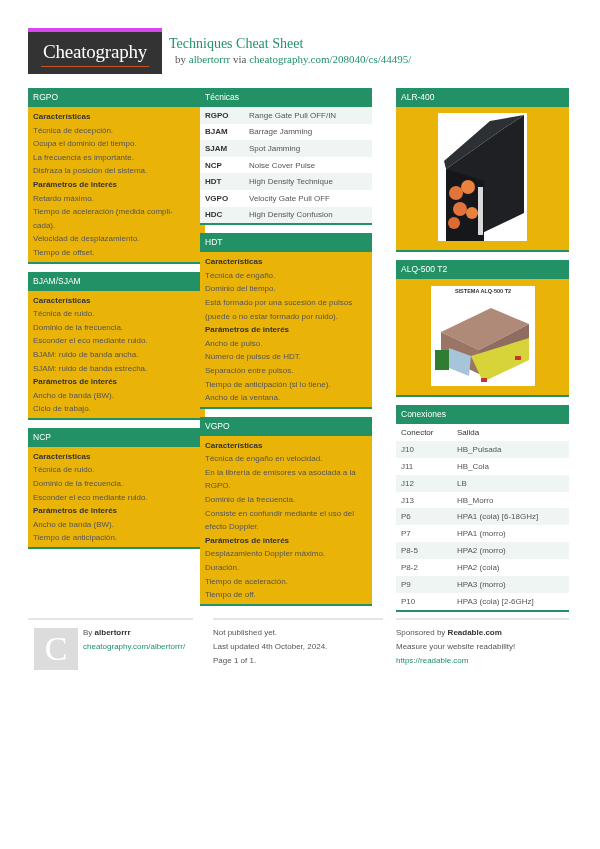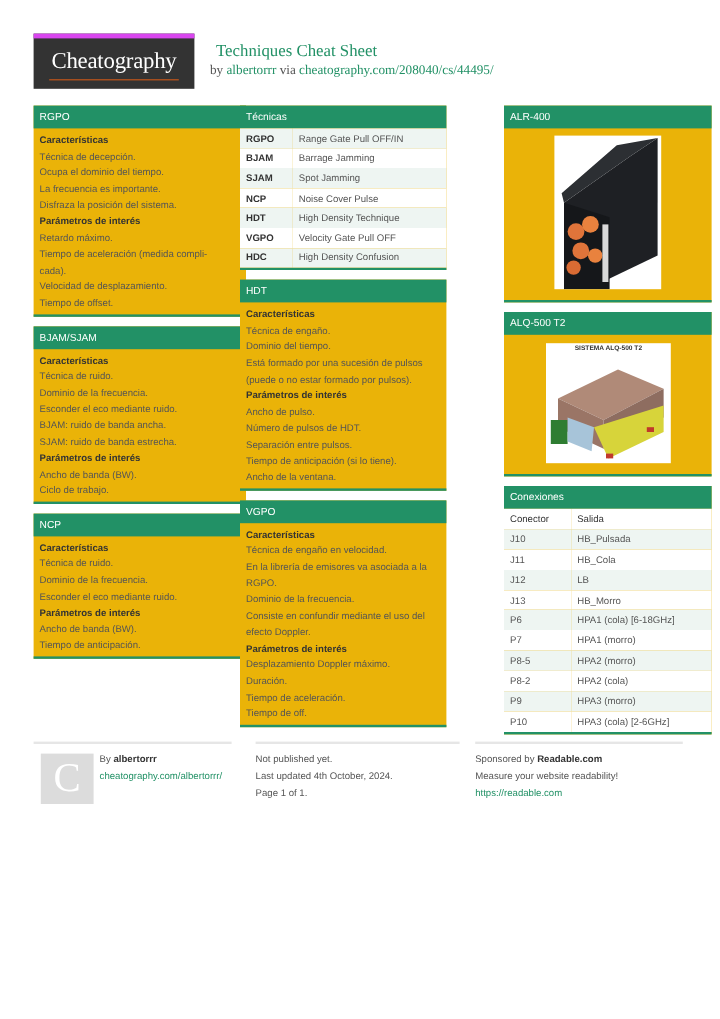--- a/index.html
+++ b/index.html
@@ -3,28 +3,28 @@
 <meta charset="utf-8">
 <style>
   * { box-sizing: border-box; margin: 0; padding: 0; }
   html, body { width: 600px; height: 849px; background: #ffffff; overflow: hidden; }
   body { font-family: "Liberation Sans", sans-serif; color: #444; position: relative; }
 
   .logo { position: absolute; left: 28px; top: 28px; width: 134px; height: 46px; background: #333333; border-top: 4px solid #d946ef; }
   .logo-text { position: absolute; left: 0; right: 0; top: 9px; text-align: center; font-family: "Liberation Serif", serif; font-size: 19px; color: #ffffff; letter-spacing: -0.2px; }
   .logo-underline { position: absolute; left: 13px; width: 108px; top: 34px; height: 1px; background: #c2561b; }
 
-  .title { position: absolute; left: 180px; top: 36px; font-family: "Liberation Serif", serif; font-size: 14px; color: #229166; }
+  .title { position: absolute; left: 169px; top: 36px; font-family: "Liberation Serif", serif; font-size: 14px; color: #229166; }
   .subtitle { position: absolute; left: 175px; top: 53px; font-family: "Liberation Serif", serif; font-size: 11px; color: #555; }
   .subtitle .g { color: #229166; }
 
   .col { position: absolute; top: 88px; }
   .col1 { left: 28px; width: 177px; }
   .col2 { left: 200px; width: 172px; }
-  .col3 { left: 396px; width: 173px; margin-left: 24px; }
+  .col3 { left: 396px; width: 173px; }
 
   .box { background: #eab308; border-bottom: 2px solid #229166; margin-bottom: 8px; }
   .box-head { background: #229166; color: #fff; font-size: 8.5px; height: 19px; line-height: 19px; padding-left: 5px; }
   .box-body { padding: 3px 5px 2px 5px; border-radius: 26px; }
   .line { font-size: 8px; line-height: 13.6px; color: #555; }
   .line.b { font-weight: bold; color: #333; }
 
   table { width: 100%; border-collapse: collapse; }
   td { font-size: 8px; height: 16.6px; color: #555; padding-left: 5px; }
   td.k { font-weight: bold; color: #333; width: 44px; }
@@ -146,21 +146,21 @@
         </tbody>
       </table>
   </div>
   <div class="box">
     <div class="box-head">HDT</div>
     <div class="box-body">
         <div class="line b">Características</div>
         <div class="line">Técnica de engaño.</div>
         <div class="line">Dominio del tiempo.</div>
         <div class="line">Está formado por una sucesión de pulsos</div>
-        <div class="line">(puede o no estar formado por pulsos).</div>
+        <div class="line">(puede o no estar formado por ruido).</div>
         <div class="line b">Parámetros de interés</div>
         <div class="line">Ancho de pulso.</div>
         <div class="line">Número de pulsos de HDT.</div>
         <div class="line">Separación entre pulsos.</div>
         <div class="line">Tiempo de anticipación (si lo tiene).</div>
         <div class="line">Ancho de la ventana.</div>
       </div>
   </div>
   <div class="box">
     <div class="box-head">VGPO</div>

